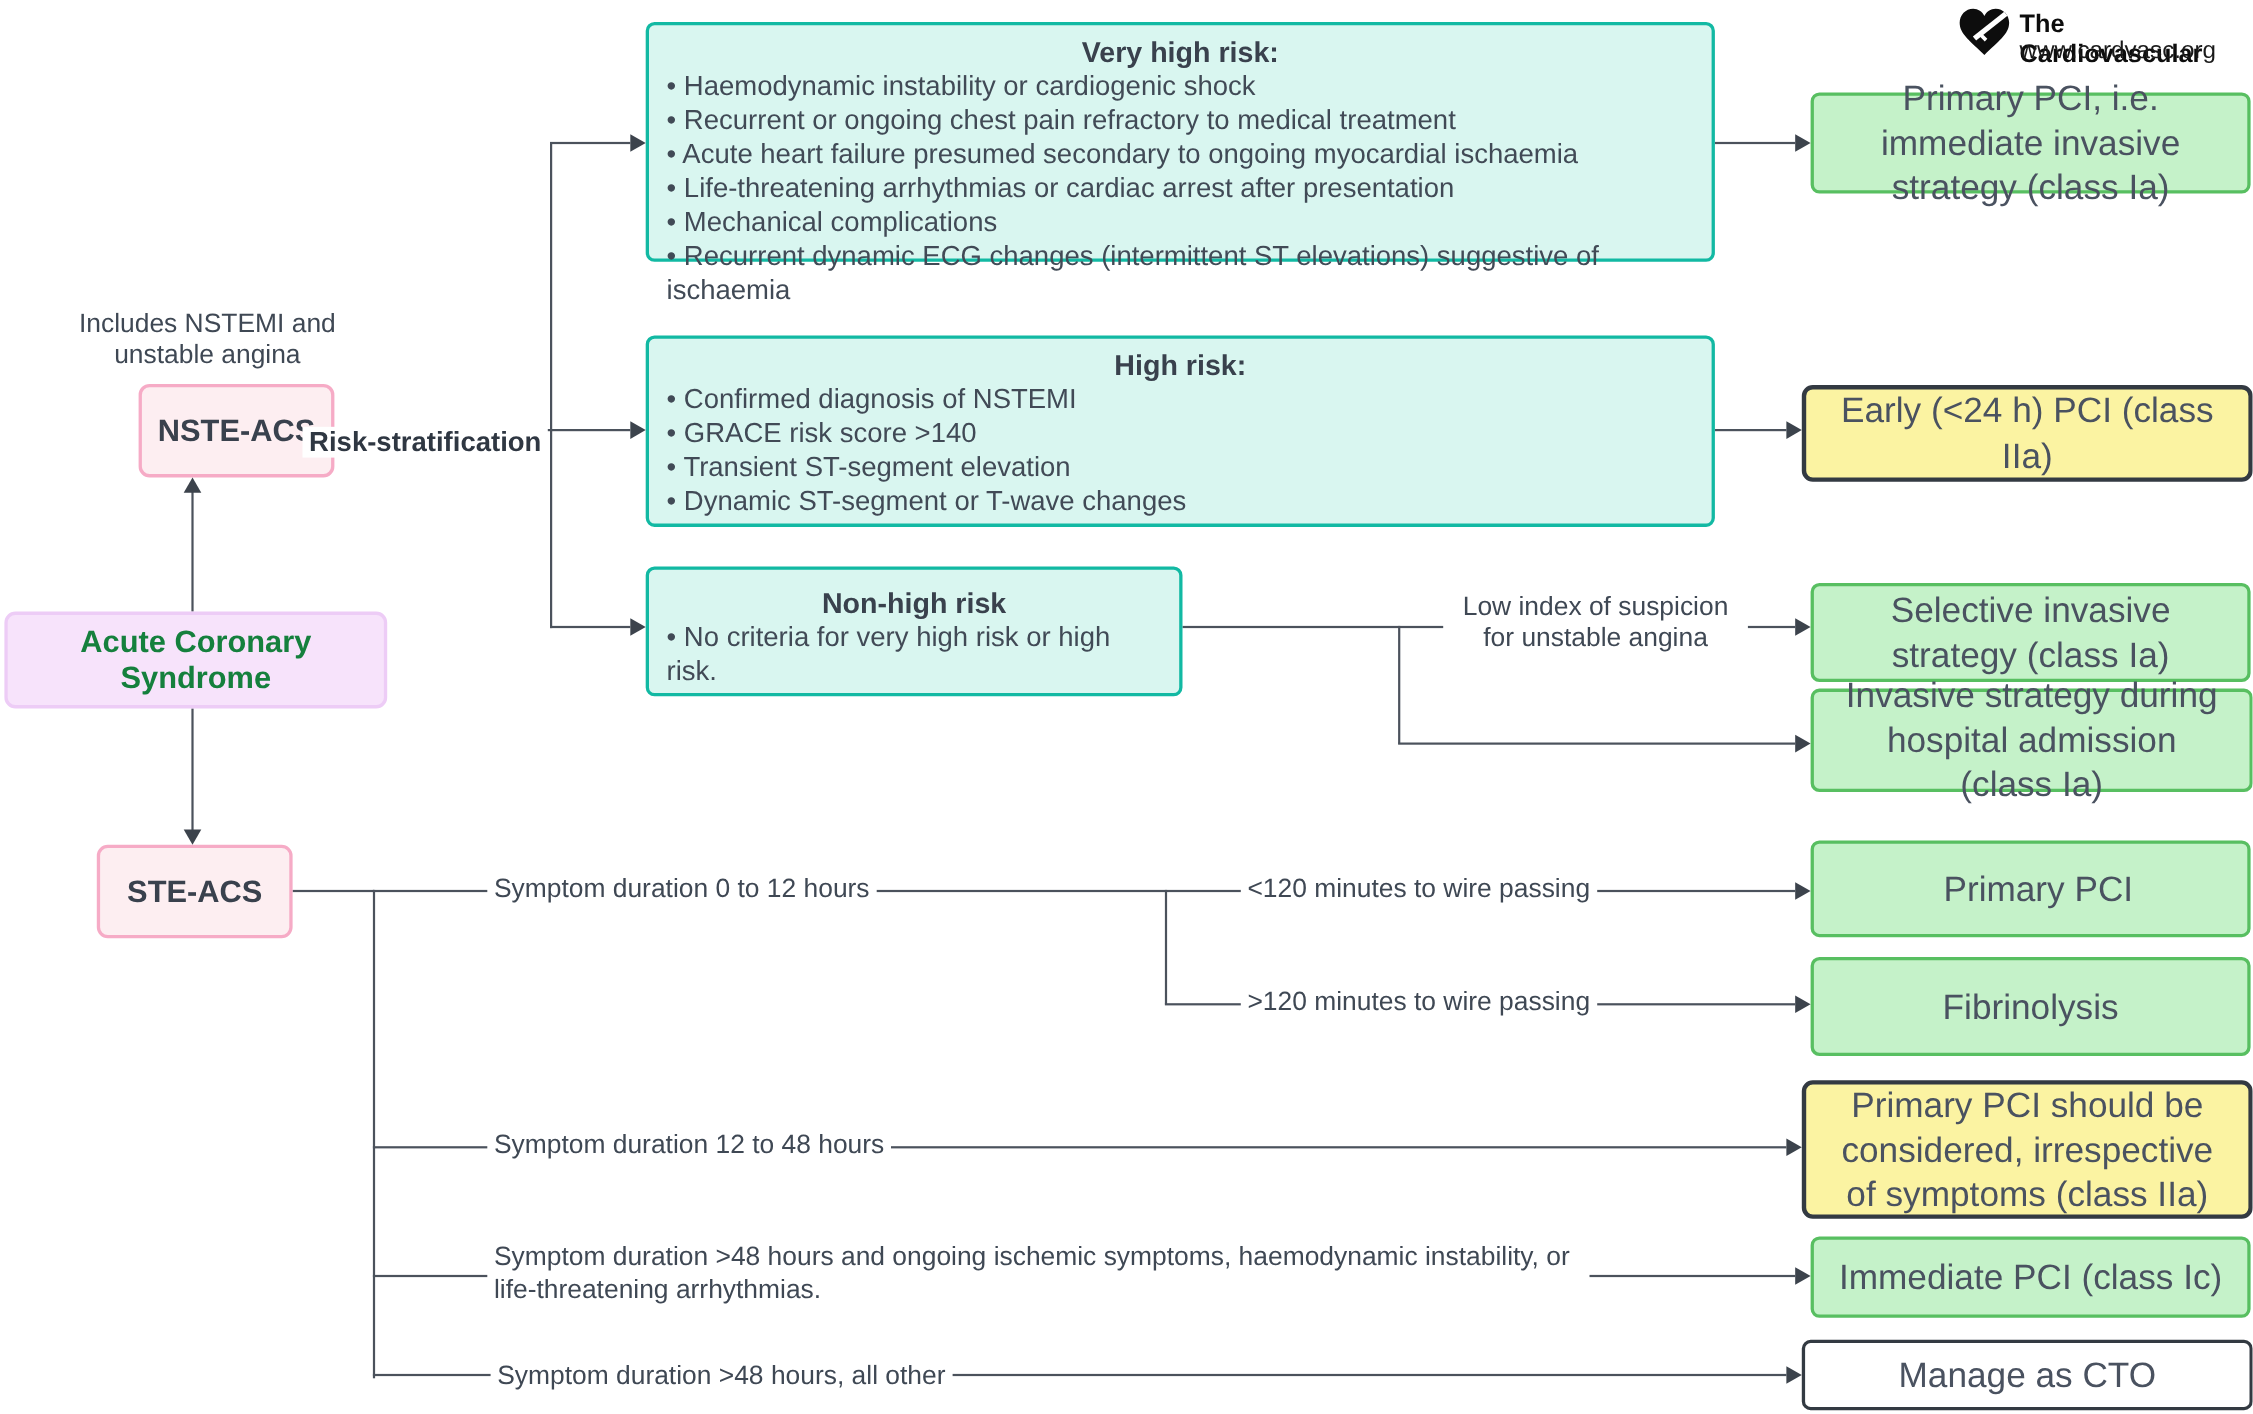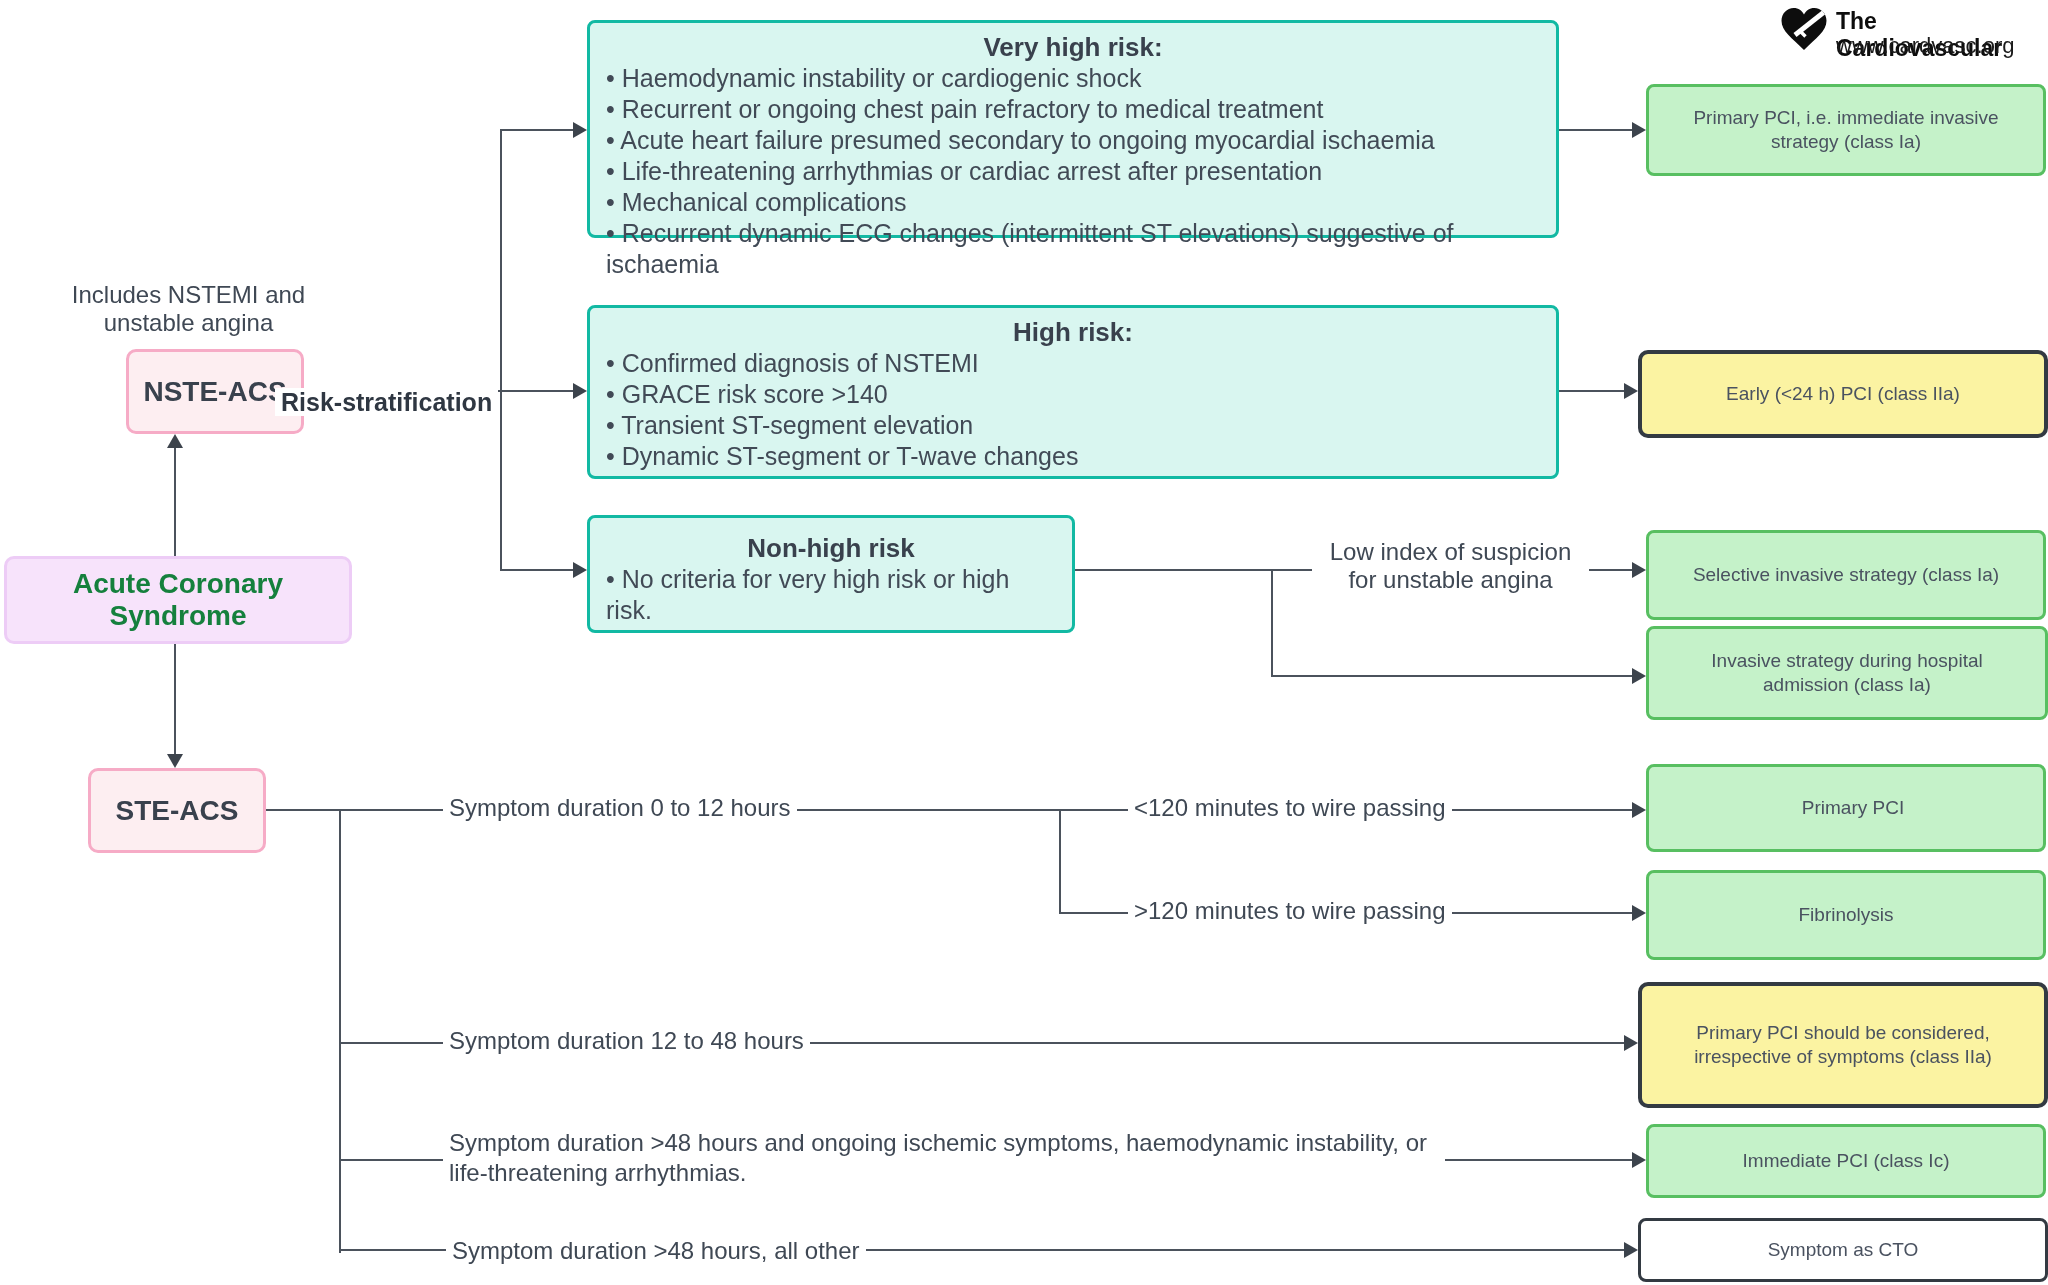--- a/index.html
+++ b/index.html
@@ -13,21 +13,21 @@
   .purple{background:#f7e3fb;border:3px solid #edccf6;border-radius:10px;font-weight:bold;
         font-size:28px;color:#15803d;}
   .teal{position:absolute;box-sizing:border-box;background:#d9f6f0;border:3px solid #12b9a3;
         border-radius:8px;padding:8px 16px;z-index:2;}
   .teal .t-title{font-weight:bold;text-align:center;font-size:26px;color:#39414d;line-height:32px;}
   .teal .bullet{font-size:25px;color:#414a56;line-height:31px;text-align:left;}
   .teal .bullet::before{content:"• ";}
   .green{background:#c5f2c9;border:3px solid #58bf61;border-radius:8px;}
   .yellow{background:#fbf3a2;border:4px solid #333a42;border-radius:10px;}
   .whitebox{background:#ffffff;border:3px solid #333a42;border-radius:8px;}
-  .outcome{font-size:19px;color:#4a5260;line-height:1.28;padding:0 22px;}
+  .outcome{font-size:32px;color:#4a5260;line-height:1.28;padding:0 22px;}
 
   .hline{position:absolute;height:2px;background:#4b525c;z-index:1;}
   .vline{position:absolute;width:2px;background:#4b525c;z-index:1;}
   .arrow-r{position:absolute;width:0;height:0;border-top:8px solid transparent;
            border-bottom:8px solid transparent;border-left:14px solid #3c434c;z-index:2;}
   .arrow-u{position:absolute;width:0;height:0;border-left:8px solid transparent;
            border-right:8px solid transparent;border-bottom:14px solid #3c434c;z-index:2;}
   .arrow-d{position:absolute;width:0;height:0;border-left:8px solid transparent;
            border-right:8px solid transparent;border-top:14px solid #3c434c;z-index:2;}
 
@@ -93,21 +93,21 @@
   <div class="node green outcome" style="left:1646px;top:626px;width:402px;height:94px;">Invasive strategy during hospital admission (class Ia)</div>
 
   <div class="node green outcome" style="left:1646px;top:764px;width:400px;height:88px;padding-left:36px;">Primary PCI</div>
 
   <div class="node green outcome" style="left:1646px;top:870px;width:400px;height:90px;">Fibrinolysis</div>
 
   <div class="node yellow outcome" style="left:1638px;top:982px;width:410px;height:126px;">Primary PCI should be considered, irrespective of symptoms (class IIa)</div>
 
   <div class="node green outcome" style="left:1646px;top:1124px;width:400px;height:74px;">Immediate PCI (class Ic)</div>
 
-  <div class="node whitebox outcome" style="left:1638px;top:1218px;width:410px;height:64px;">Symptom as CTO</div>
+  <div class="node whitebox outcome" style="left:1638px;top:1218px;width:410px;height:64px;">Manage as CTO</div>
 
   <div class="vline" style="left:174px;top:437px;height:119px;"></div>
   <div class="arrow-u" style="left:167px;top:434px;"></div>
   <div class="vline" style="left:174px;top:644px;height:112px;"></div>
   <div class="arrow-d" style="left:167px;top:754px;"></div>
 
   <div class="hline" style="left:266px;top:390px;width:236px;"></div>
   <div class="vline" style="left:500px;top:130px;height:441px;"></div>
   <div class="hline" style="left:500px;top:129px;width:73px;"></div>
   <div class="arrow-r" style="left:573px;top:122px;"></div>

